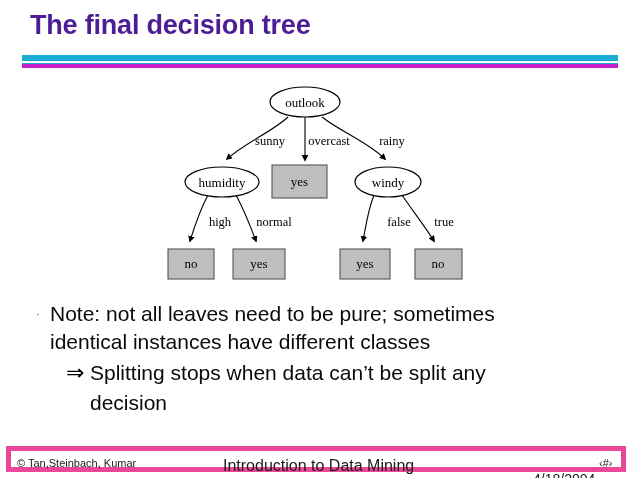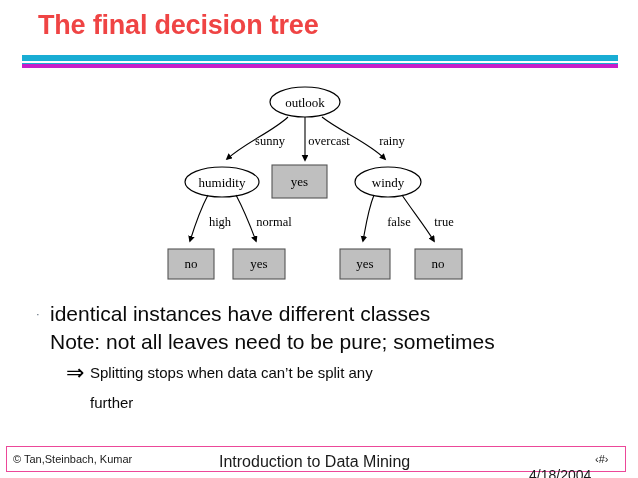--- a/index.html
+++ b/index.html
@@ -17,23 +17,22 @@
   }
 
   
   .slide-title {
     position: absolute;
     left: 30px;
     top: 10px;
     font-size: 27px;
     font-weight: bold;
     letter-spacing: -0.2px;
-    color: #ef4444;
-    white-space: nowrap;
-    margin-left: 8px;
+    color: #4c1d95;
+    white-space: nowrap;
   }
 
   
   .divider {
     position: absolute;
     left: 22px;
     top: 55px;
     width: 596px;
     height: 13px;
   }
@@ -121,32 +120,32 @@
     color: #000000;
     text-align: left;
     font-family: "DejaVu Sans", sans-serif;
   }
   .bullet-text {
     font-size: 21px;
     line-height: 28px;
     color: #0a0a0a;
   }
   .bullet-text.lvl2 {
-    font-size: 15px;
+    font-size: 21px;
     line-height: 30px;
   }
 
   
   .footer {
     position: absolute;
     left: 6px;
     top: 446px;
     width: 620px;
     height: 26px;
-    border: 1px solid #ec4899;
+    border: 5px solid #ec4899;
     box-sizing: border-box;
   }
   .footer-inner {
     position: relative;
     width: 100%;
     height: 100%;
   }
   .footer-left {
     position: absolute;
     left: 6px;
@@ -244,30 +243,30 @@
     <rect x="415" y="169" width="47" height="30" fill="#BFBFBF" stroke="#555555" stroke-width="1.1"></rect>
     <text class="node-label" x="438" y="188" text-anchor="middle">no</text>
   </svg>
 </div>
 
 <div class="bullets">
 
   <div class="bullet-row level1">
     <div class="bullet-marker-dot">·</div>
     <div class="bullet-text">
+      <div>Note: not all leaves need to be pure; sometimes</div>
       <div>identical instances have different classes</div>
-      <div>Note: not all leaves need to be pure; sometimes</div>
     </div>
   </div>
 
   <div class="bullet-row level2">
     <div class="bullet-marker-arrow">⇒</div>
     <div class="bullet-text lvl2">
       <div>Splitting stops when data can’t be split any</div>
-      <div>further</div>
+      <div>decision</div>
     </div>
   </div>
 
 </div>
 
 <div class="footer">
   <div class="footer-inner">
     <div class="footer-left">© Tan,Steinbach, Kumar</div>
     <div class="footer-center">Introduction to Data Mining</div>
     <div class="footer-date">4/18/2004</div>

